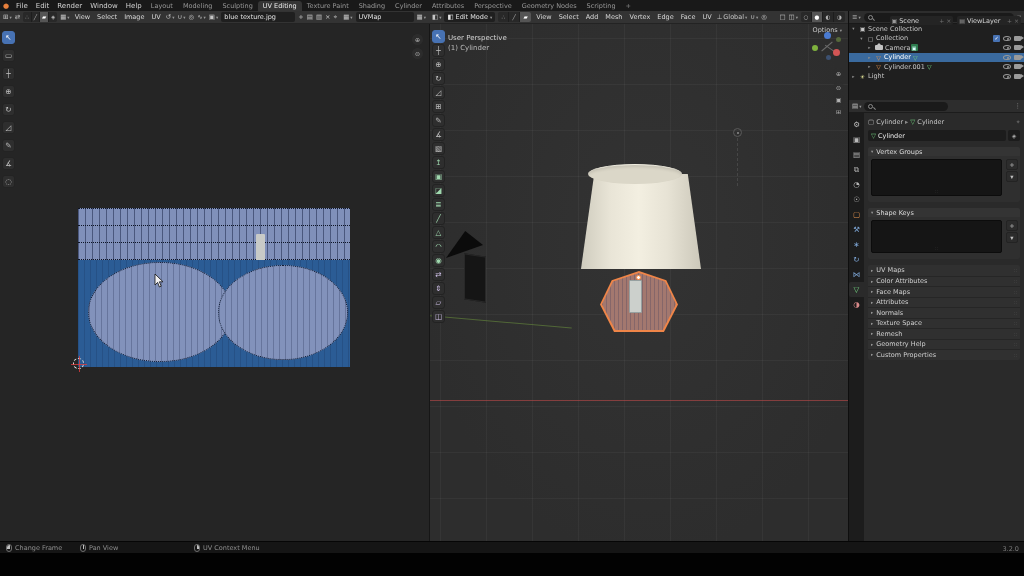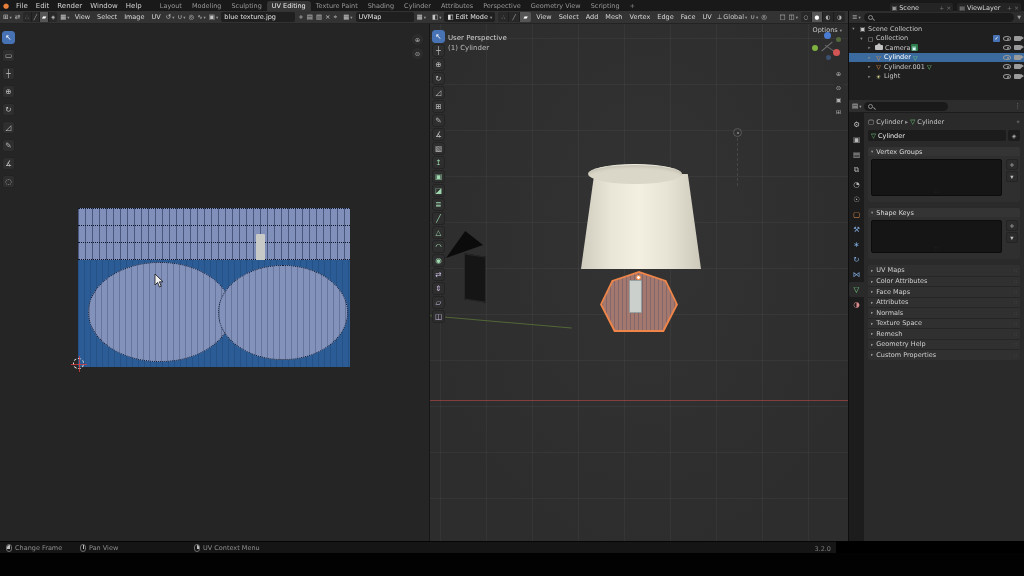--- a/index.html
+++ b/index.html
@@ -3,25 +3,25 @@
 <meta charset="utf-8">
 <style>
   *{margin:0;padding:0;box-sizing:border-box}
   html,body{width:1024px;height:576px;background:#000;overflow:hidden;
     font-family:"DejaVu Sans","Liberation Sans",sans-serif;color:#c9c9c9;}
   
   #topbar{position:absolute;left:0;top:0;width:1024px;height:11px;background:#191919;
     display:flex;align-items:center;font-size:7px;z-index:5}
   #logo{width:12px;text-align:center;color:#e8803c;font-size:7px}
   .tmenu{padding:0 4px;color:#d2d2d2;cursor:default}
-  #tabs{display:flex;margin-left:9px;height:11px;align-items:flex-end}
+  #tabs{display:flex;margin-left:0;height:11px;align-items:flex-end}
   .tab{padding:1px 5px 1px 5px;color:#979797;border-radius:3px 3px 0 0;font-size:6.5px;white-space:nowrap}
   .tab.active{background:#353535;color:#ececec}
   .tab.add{color:#8a8a8a}
-  #topbar-right{position:absolute;right:3px;top:3px;display:flex;gap:4px;align-items:flex-start}
+  #topbar-right{position:absolute;right:3px;top:16px;display:flex;gap:4px;align-items:flex-start}
   .tb-widget{display:flex;align-items:center;background:#242424;border-radius:2px;height:9px;padding:0 2px;gap:2px}
   .tb-widget .wlabel{color:#d6d6d6;font-size:6.5px;min-width:38px}
   .tb-widget .wicon{color:#9a9a9a;font-size:6px}
   .tb-widget .wbtn{color:#6f6f6f;font-size:6px}
   
   .ehdr{position:absolute;top:11px;height:13px;background:#333333;border-bottom:1px solid #232323;
     display:flex;align-items:center;gap:3px;padding:0 3px;font-size:6.5px;overflow:hidden;white-space:nowrap}
   .hbtn{display:inline-flex;align-items:center;color:#c5c5c5;gap:1px}
   .hmenu{color:#d8d8d8;padding:0 2px}
   .hfield{background:#1f1f1f;border-radius:2px;height:10px;display:inline-flex;align-items:center;
@@ -150,21 +150,21 @@
   .sidecol{position:absolute;right:2px;top:3px;display:flex;flex-direction:column;gap:1px}
   .sidecol .b{width:12px;height:11px;background:#2c2c2c;border:1px solid #232323;border-radius:2px;
     display:flex;align-items:center;justify-content:center;color:#c0c0c0;font-size:6.5px}
   .crows{margin-top:6px}
   .crow{height:10.5px;display:flex;align-items:center;gap:3px;background:#303030;
     border-top:1px solid #262626;padding:0 3px;color:#cfcfcf}
   .crow:first-child{border-top:none;border-radius:2px 2px 0 0}
   .crow:last-child{border-radius:0 0 2px 2px}
   .crow .grip{margin-left:auto;color:#565656;font-size:5px}
   
-  #status{position:absolute;left:0;top:541px;width:836px;height:12px;background:#151515;
+  #status{position:absolute;left:0;top:541px;width:1024px;height:12px;background:#151515;
     border-top:1px solid #060606;font-size:6.5px;color:#8f8f8f}
   .sitem{position:absolute;top:0;height:12px;display:flex;align-items:center;gap:3px}
   .mouse{width:6px;height:8px;border:1px solid #6f6f6f;border-radius:3px;position:relative;flex:none}
   .mouse::before{content:"";position:absolute;background:#c0c0c0}
   .mouse.lmb::before{left:0;top:0;width:2.5px;height:3.5px;border-radius:3px 0 0 0}
   .mouse.mmb::before{left:1.8px;top:0;width:1.6px;height:4px}
   .mouse.rmb::before{right:0;top:0;width:2.5px;height:3.5px;border-radius:0 3px 0 0}
   #version{position:absolute;right:5px;top:1px;height:12px;display:flex;align-items:center;color:#7d7d7d}
   #band{position:absolute;left:0;top:553px;width:1024px;height:23px;background:#020202}
   
@@ -184,21 +184,21 @@
   <div id="tabs">
     <span class="tab">Layout</span>
     <span class="tab">Modeling</span>
     <span class="tab">Sculpting</span>
     <span class="tab active">UV Editing</span>
     <span class="tab">Texture Paint</span>
     <span class="tab">Shading</span>
     <span class="tab">Cylinder</span>
     <span class="tab">Attributes</span>
     <span class="tab">Perspective</span>
-    <span class="tab">Geometry View</span>
+    <span class="tab">Geometry Nodes</span>
     <span class="tab">Scripting</span>
     <span class="tab add">+</span>
   </div>
   <div id="topbar-right">
     <div class="tb-widget">
       <span class="wicon">▣</span>
       <span class="wlabel">Scene</span>
       <span class="wbtn">+</span>
       <span class="wbtn">×</span>
     </div>
@@ -462,21 +462,21 @@
   <div class="orow" style="padding-left:16px">
     <span class="tg">▸</span>
     <span class="oi cor">▽</span>
     <span class="olabel">Cylinder.001</span>
     <span class="oi cgr">▽</span>
     <span class="oright">
       <span class="ic-eye"></span>
       <span class="ic-cam"></span>
     </span>
   </div>
-  <div class="orow" style="padding-left:16px">
+  <div class="orow" style="padding-left:0">
     <span class="tg">▸</span>
     <span class="oi cy">☀</span>
     <span class="olabel">Light</span>
     <span class="oright">
       <span class="ic-eye"></span>
       <span class="ic-cam"></span>
     </span>
   </div>
 </div>
 

